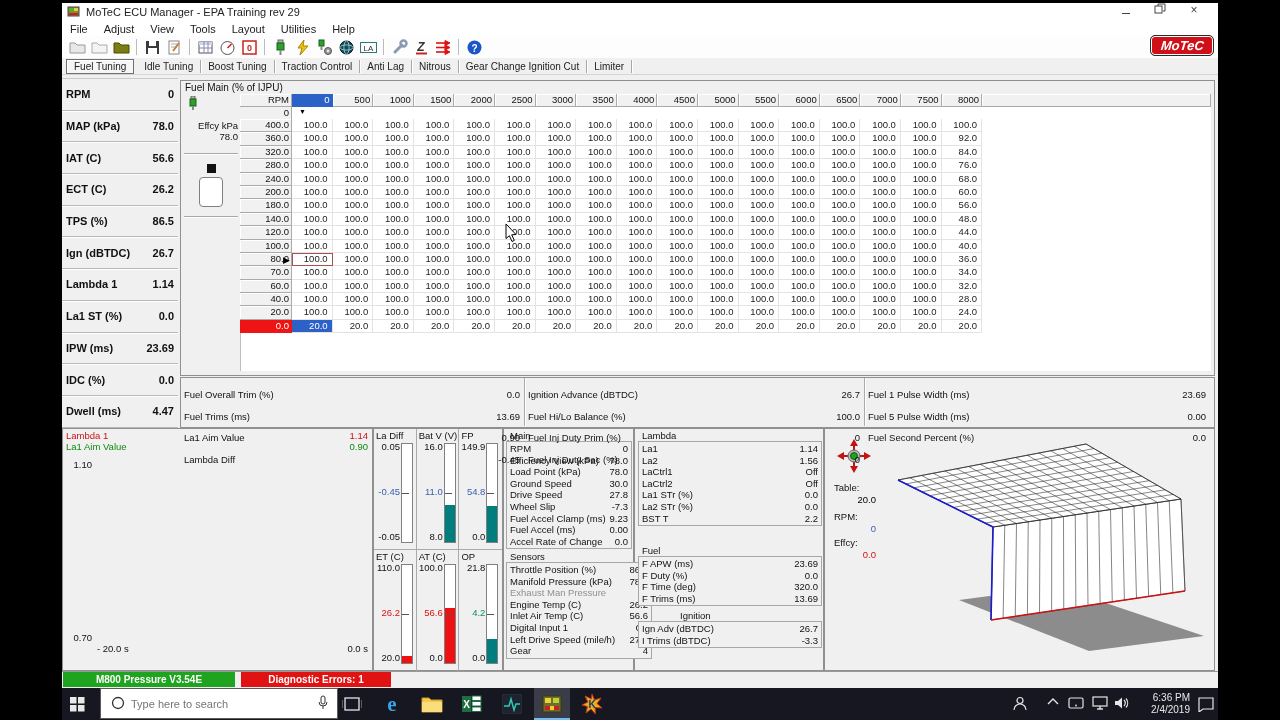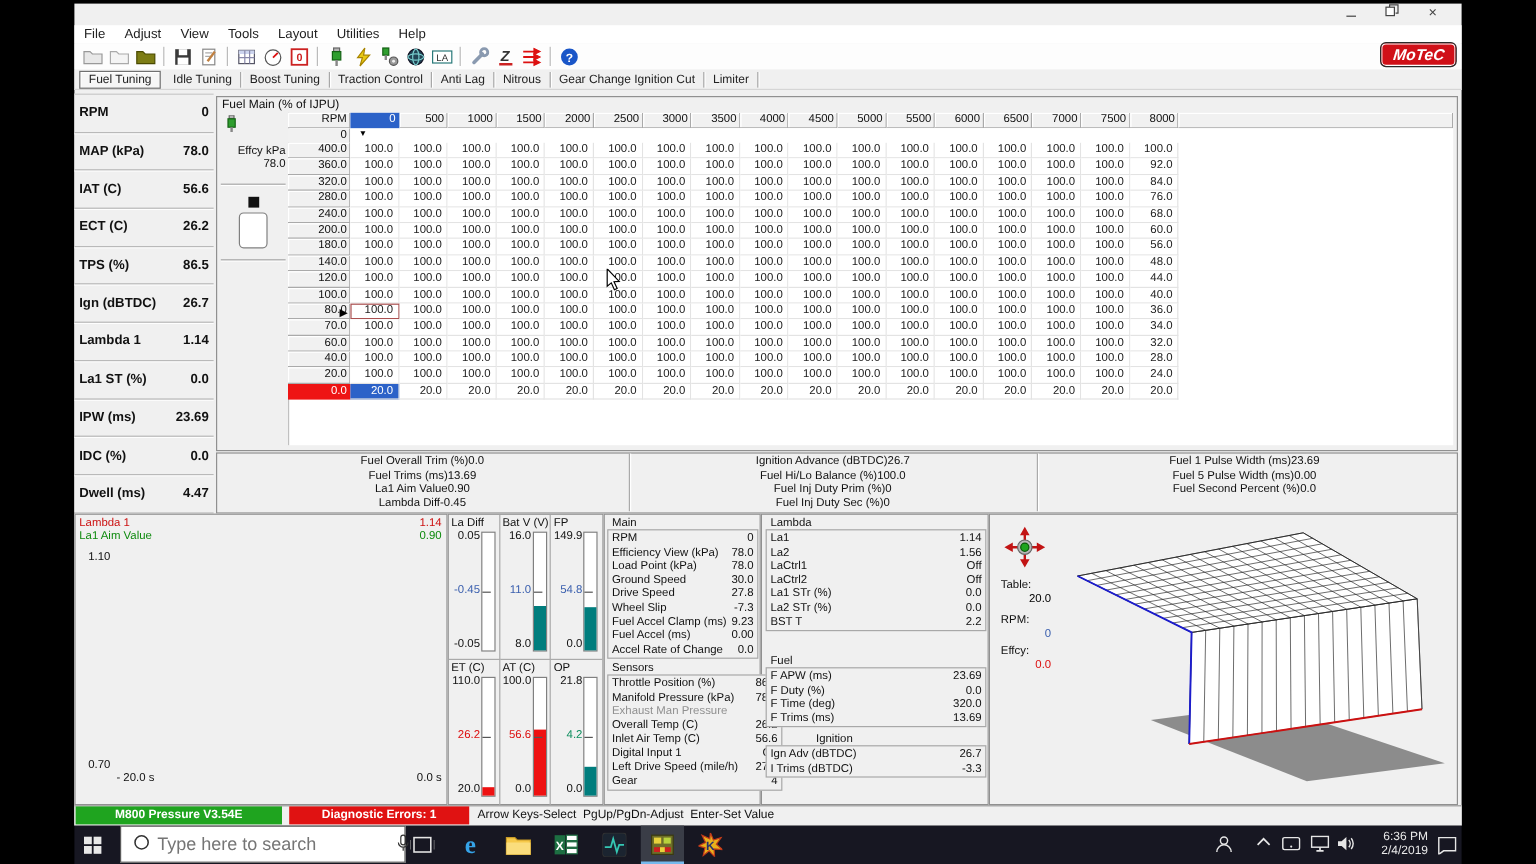--- a/index.html
+++ b/index.html
@@ -47,21 +47,21 @@
 .rlabel.red{background:#ee1414;color:#fff;box-shadow:none;}
 #rowptr{left:283px;top:254px;font-size:9px;color:#000;line-height:12px;}
 
 #yaxis{left:184px;top:120px;width:54px;text-align:right;font-size:9.5px;color:#111;line-height:11px;}
 .sepline{height:1px;background:#a8a8a8;box-shadow:0 1px 0 #fff;}
 #slider-sq{left:207px;top:164px;width:9px;height:9px;background:#111;}
 #slider-th{left:199px;top:177px;width:24px;height:30px;background:#fff;border:1px solid #808080;border-radius:4px;}
 
 #livestrip{left:180px;top:377px;width:1035px;height:51px;background:#f0f0f0;border:1px solid #909090;}
 .stripgroup{position:absolute;top:379px;}
-.striprow{display:flex;justify-content:center;font-size:9.5px;line-height:11.7px;color:#111;}
+.striprow{display:flex;justify-content:space-between;font-size:9.5px;line-height:11.7px;color:#111;margin-top:10px;}
 .stripdiv{position:absolute;top:378px;width:1px;height:48px;background:#aaa;box-shadow:1px 0 0 #fff;}
 
 .panelbox{background:#f0f0f0;border:1px solid #909090;}
 #chartpanel{left:62px;top:428px;width:311px;height:243px;}
 .chs{position:absolute;font-size:9.5px;line-height:11px;}
 .gcell{position:absolute;}
 .gtitle{position:absolute;left:2px;top:1px;font-size:9.5px;color:#111;}
 .gnum{position:absolute;width:26px;text-align:right;font-size:9.5px;}
 .gbar{position:absolute;width:12px;background:#fff;border:1px solid #808080;}
 .gfill{position:absolute;bottom:0;left:0;right:0;}
@@ -74,33 +74,44 @@
 #surfacepanel{left:824px;top:428px;width:391px;height:243px;}
 .surflabel{position:absolute;font-size:9.5px;color:#111;}
 .surfval{position:absolute;width:42px;text-align:right;font-size:9.5px;}
 
 #statusbar{left:62px;top:671px;width:1156px;height:17px;background:#f0f0f0;border-top:1px solid #999;}
 .statseg{position:absolute;top:672px;height:15px;color:#fff;font-weight:bold;font-size:10px;line-height:15px;text-align:center;}
 #stathint{position:absolute;left:398px;top:672px;height:15px;font-size:10px;line-height:15px;color:#111;white-space:pre;}
 
 #taskbar{left:62px;top:688px;width:1156px;height:32px;background:#171722;}
 #searchbox{position:absolute;left:100px;top:688px;width:238px;height:31px;background:#fff;border:1px solid #5a5a5a;display:flex;align-items:center;}
-#searchbox input{border:0;outline:0;flex:1;font-size:15px;color:#333;font-family:"Liberation Sans",sans-serif;background:transparent;}
+#searchbox input{border:0;outline:0;flex:1;font-size:11px;color:#333;font-family:"Liberation Sans",sans-serif;background:transparent;}
 .tslot{position:absolute;top:688px;width:36px;height:32px;display:flex;align-items:center;justify-content:center;}
 .tslot.hl{background:#3a3d47;box-shadow:inset 0 -2px 0 #76b9ed;}
 .trayico{position:absolute;top:696px;}
 #clock{position:absolute;left:1134px;top:692px;width:56px;text-align:right;color:#e9e9e9;font-size:10px;line-height:12px;}
 #cursor{left:505px;top:224px;}
 </style>
 </head>
 <body>
 
 <div id="stage">
   <div class="abs winbg"></div>
 
+  <div class="abs" id="titlebar">
+    <span style="margin-left:5px">
+      <svg width="13" height="13">
+          <rect x="1" y="2" width="11" height="9" fill="#8a8a34" stroke="#444"></rect>
+          <rect x="2" y="3" width="4" height="3" fill="#35c135"></rect>
+          <rect x="7" y="3" width="4" height="3" fill="#e8d23c"></rect>
+          <rect x="2" y="8" width="9" height="2" fill="#cc2020"></rect>
+        </svg>
+    </span>
+    <span class="ttl">MoTeC ECU Manager - EPA Training rev 29</span>
+  </div>
   <div class="abs winbtn" style="left:1112px"><span style="display:inline-block;width:8px;border-bottom:1px solid #444"></span></div>
   <div class="abs winbtn" style="left:1146px"><svg width="12" height="12">
         <polyline points="4,3 4,1 11,1 11,8 9,8" fill="none" stroke="#444"></polyline>
         <rect x="1" y="3" width="7" height="7" fill="#fff" stroke="#444"></rect>
       </svg></div>
   <div class="abs winbtn" style="left:1180px">×</div>
 
   <div class="abs" id="menubar">
       <span class="menuitem">File</span>
       <span class="menuitem">Adjust</span>
@@ -700,21 +711,21 @@
         </div>
         <div class="pgrow">
           <span>Manifold Pressure (kPa)</span>
           <span>78.0</span>
         </div>
         <div class="pgrow">
           <span class="muted">Exhaust Man Pressure</span>
           <span></span>
         </div>
         <div class="pgrow">
-          <span>Overall Temp (C)</span>
+          <span>Engine Temp (C)</span>
           <span>26.2</span>
         </div>
         <div class="pgrow">
           <span>Inlet Air Temp (C)</span>
           <span>56.6</span>
         </div>
         <div class="pgrow">
           <span>Digital Input 1</span>
           <span>Off</span>
         </div>
@@ -860,21 +871,20 @@
       <line x1="101.16666666666667" y1="89.16666666666667" x2="289.1666666666667" y2="59.833333333333336" stroke="#222" stroke-width="0.55"></line>
       <line x1="109.08333333333333" y1="93.08333333333333" x2="297.0833333333333" y2="64.41666666666666" stroke="#222" stroke-width="0.55"></line>
       <line x1="117" y1="97" x2="305" y2="69" stroke="#222" stroke-width="0.55"></line>
       <polyline points="22,50 117,97 115,190" fill="none" stroke="#1c1ccc" stroke-width="1.6"></polyline>
       <line x1="115" y1="190" x2="309" y2="161" stroke="#cc1111" stroke-width="1.6"></line>
     </svg>
 
   <div class="abs" id="statusbar"></div>
   <div class="statseg" style="left: 63px; width: 172px; background: rgb(31, 164, 31);" id="statconn">M800 Pressure V3.54E</div>
   <div class="statseg" style="left: 241px; width: 150px; background: rgb(224, 18, 18);" id="staterr">Diagnostic Errors: 1</div>
-  <div id="stathint">Arrow Keys-Select  PgUp/PgDn-Adjust  Enter-Set Value</div>
 
   <div class="abs" id="taskbar"></div>
   <span class="abs" style="left:70px;top:697px">
     <svg width="15" height="15">
         <rect x="0" y="0" width="6.5" height="6.5" fill="#e8e8e8"></rect>
         <rect x="8" y="0" width="6.5" height="6.5" fill="#e8e8e8"></rect>
         <rect x="0" y="8" width="6.5" height="6.5" fill="#e8e8e8"></rect>
         <rect x="8" y="8" width="6.5" height="6.5" fill="#e8e8e8"></rect>
       </svg>
   </span>

